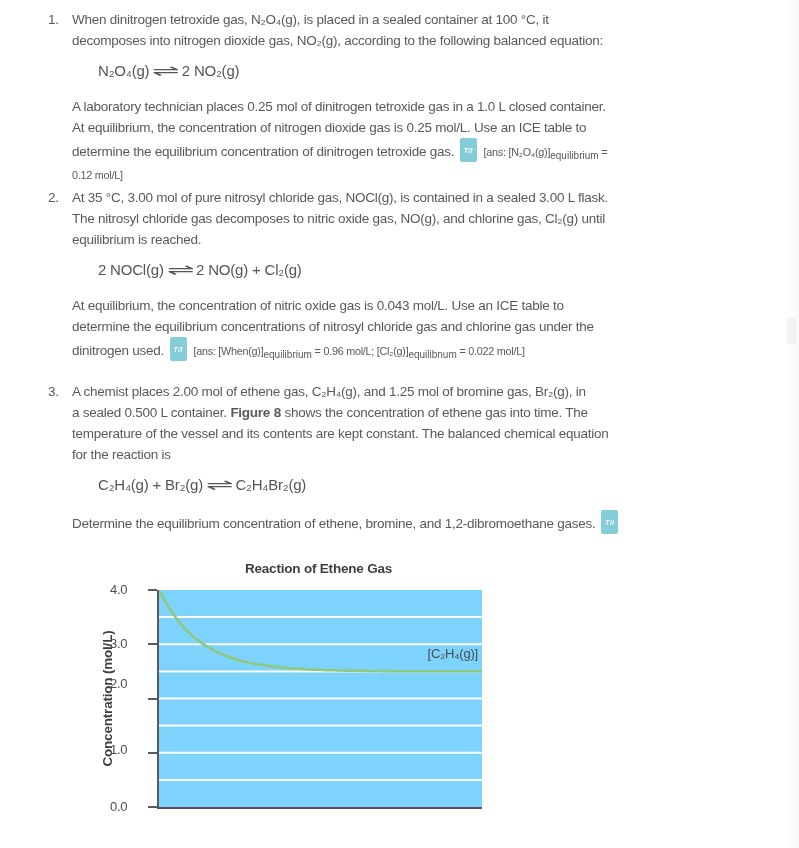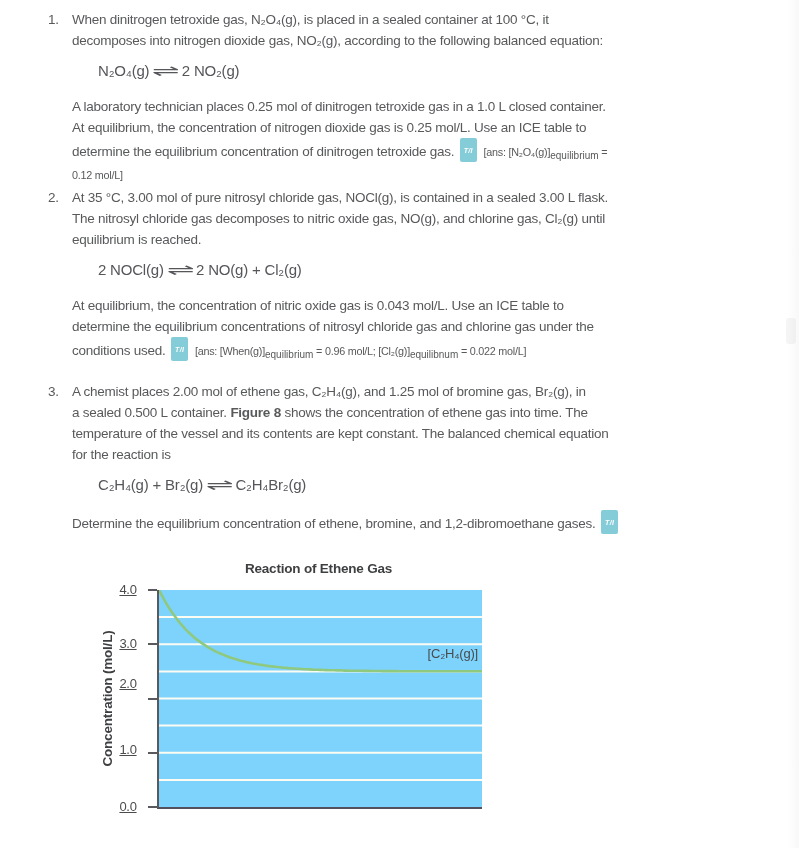--- a/index.html
+++ b/index.html
@@ -41,22 +41,22 @@
   }
   .y-label-wrap{
     position:absolute;left:36px;top:32px;width:22px;height:217px;
     display:flex;align-items:center;justify-content:center;
   }
   .y-label{
     transform:rotate(-90deg);white-space:nowrap;
     font-weight:bold;font-size:13.5px;color:#3e3f41;letter-spacing:-0.2px;
   }
   .ytick-label{
-    position:absolute;left:50px;width:36px;text-align:center;
-    font-size:13px;color:#4b4c4e;letter-spacing:-0.3px;text-decoration:underline;
+    position:absolute;left:50px;width:36px;text-align:left;
+    font-size:13px;color:#4b4c4e;letter-spacing:-0.3px;
   }
   .ytick-mark{position:absolute;left:88px;width:9px;height:2px;background:#5a5a5e;}
   .plot{
     position:absolute;left:97px;top:32px;width:323px;height:217px;
     background:#7dd3fc;
     border-left:2px solid #5a5a5e;border-bottom:2px solid #55505e;
   }
   .plot svg{display:block;}
   .series-label{
     position:absolute;right:4px;top:56px;
@@ -97,21 +97,21 @@
 
   <div class="question q1">
     <div class="qnum">2.</div>
     <div class="qlines">
         <div class="tline"><span class="seg-body">At 35 °C, 3.00 mol of pure nitrosyl chloride gas, NOCl(g), is contained in a sealed 3.00 L flask.</span></div>
         <div class="tline"><span class="seg-body">The nitrosyl chloride gas decomposes to nitric oxide gas, NO(g), and chlorine gas, Cl₂(g) until</span></div>
         <div class="tline"><span class="seg-body">equilibrium is reached.</span></div>
         <div class="tline eqline"><span class="seg-eq">2 NOCl(g)</span><span class="seg-arrow">⇌</span><span class="seg-eq">2 NO(g) + Cl₂(g)</span></div>
         <div class="tline"><span class="seg-body">At equilibrium, the concentration of nitric oxide gas is 0.043 mol/L. Use an ICE table to</span></div>
         <div class="tline"><span class="seg-body">determine the equilibrium concentrations of nitrosyl chloride gas and chlorine gas under the</span></div>
-        <div class="tline"><span class="seg-body">conditions used. </span><span class="seg-badge">T/I</span><span class="seg-small"> [ans: [When(g)]</span><span class="seg-sub">equilibrium</span><span class="seg-small"> = 0.96 mol/L; [Cl₂(g)]</span><span class="seg-sub">equilibnum</span><span class="seg-small"> = 0.022 mol/L]</span></div>
+        <div class="tline"><span class="seg-body">dinitrogen used. </span><span class="seg-badge">T/I</span><span class="seg-small"> [ans: [When(g)]</span><span class="seg-sub">equilibrium</span><span class="seg-small"> = 0.96 mol/L; [Cl₂(g)]</span><span class="seg-sub">equilibnum</span><span class="seg-small"> = 0.022 mol/L]</span></div>
       </div>
   </div>
 
   <div class="question q2">
     <div class="qnum">3.</div>
     <div class="qlines">
         <div class="tline"><span class="seg-body">A chemist places 2.00 mol of ethene gas, C₂H₄(g), and 1.25 mol of bromine gas, Br₂(g), in</span></div>
         <div class="tline"><span class="seg-body">a sealed 0.500 L container. </span><span class="seg-bold">Figure 8</span><span class="seg-body"> shows the concentration of ethene gas into time. The</span></div>
         <div class="tline"><span class="seg-body">temperature of the vessel and its contents are kept constant. The balanced chemical equation</span></div>
         <div class="tline"><span class="seg-body">for the reaction is</span></div>

